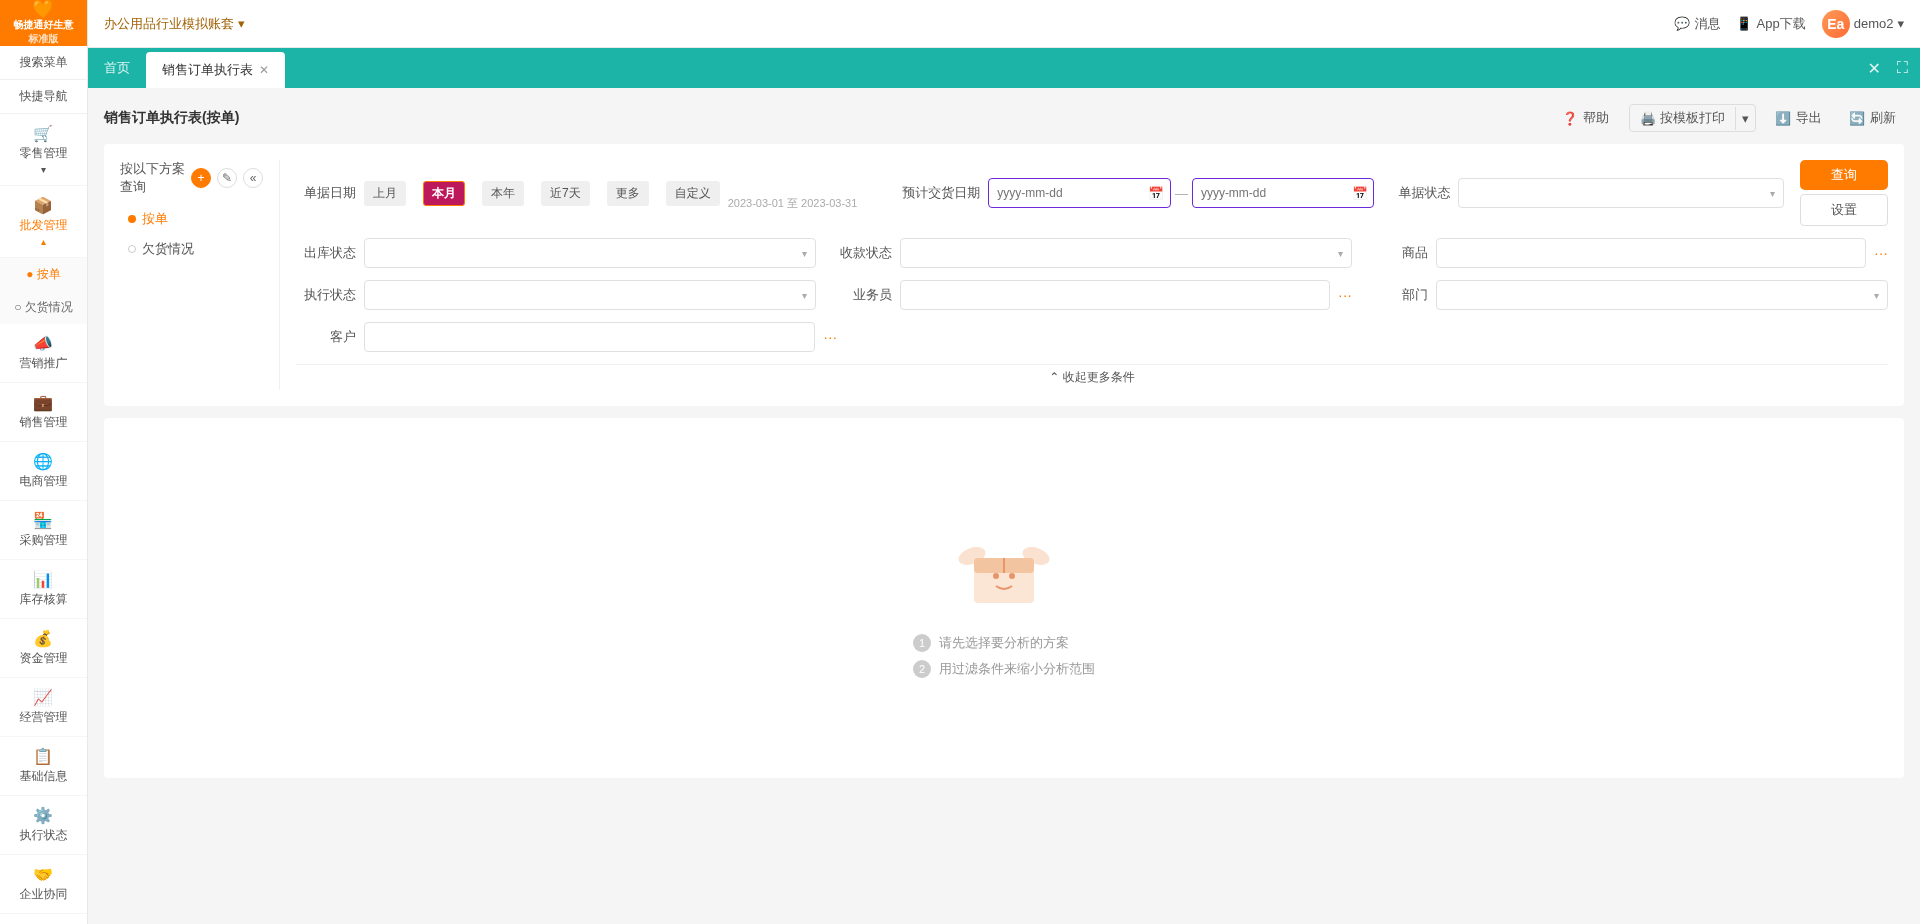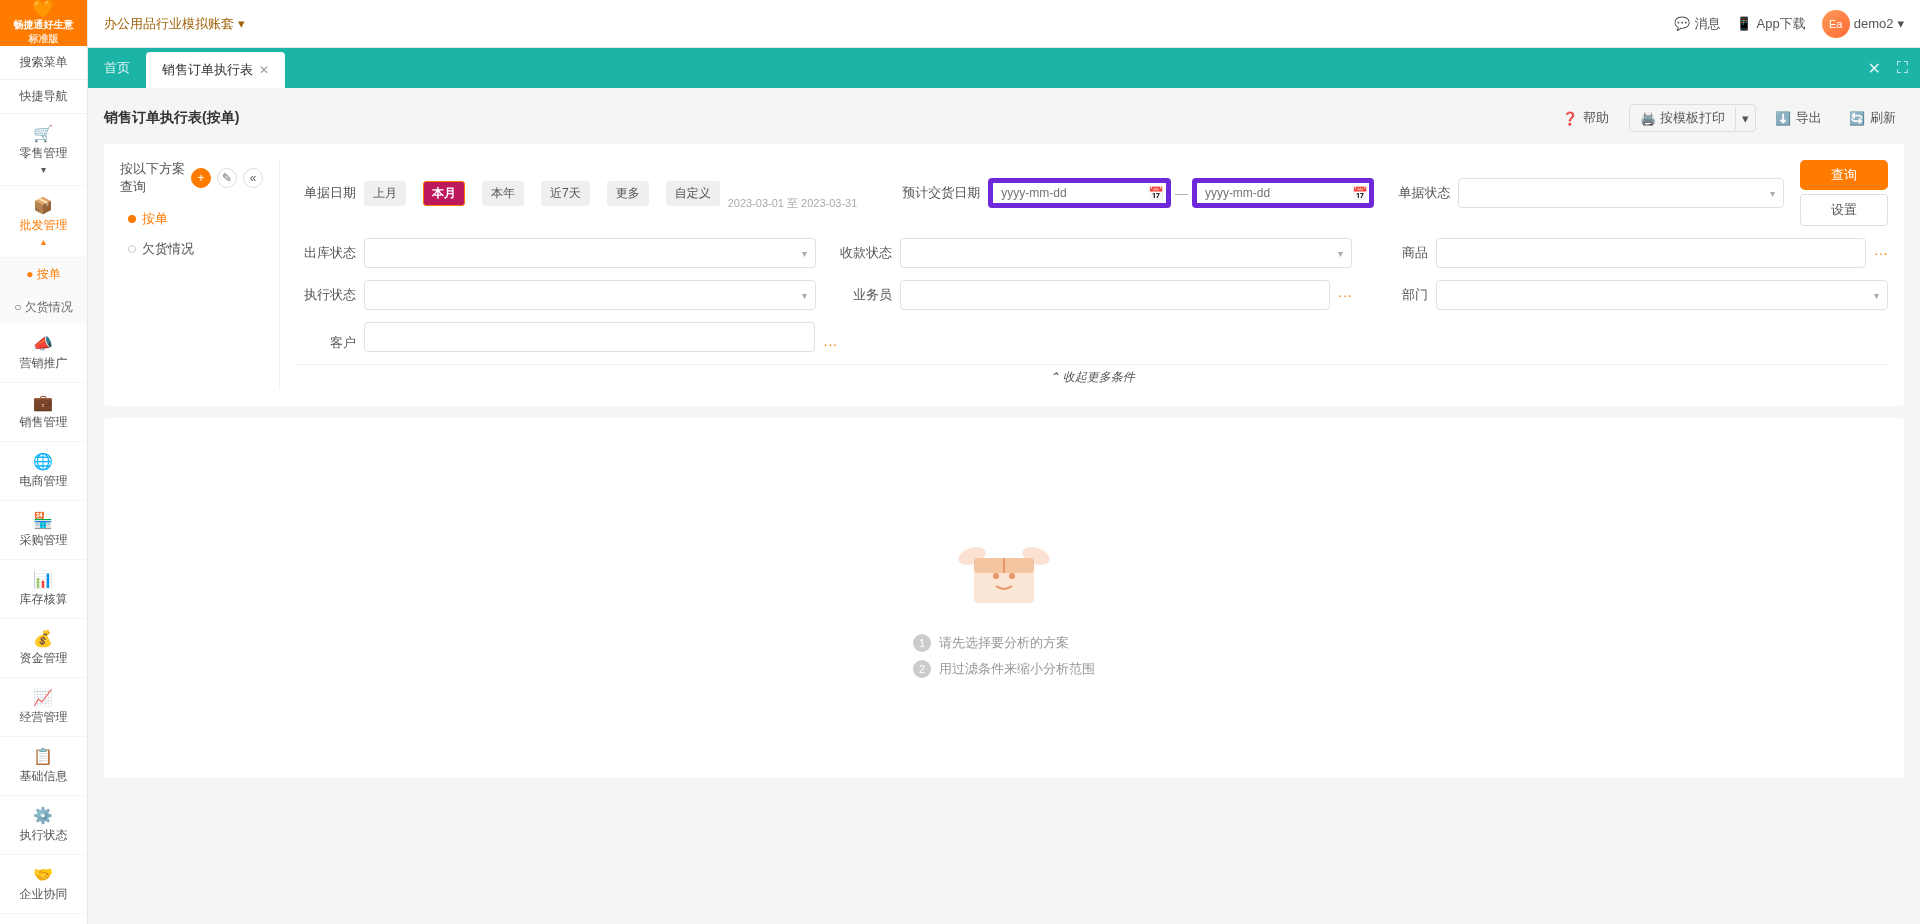--- a/index.html
+++ b/index.html
@@ -125,22 +125,22 @@
     }
     .user-avatar {
       width: 28px;
       height: 28px;
       border-radius: 50%;
       background: linear-gradient(135deg, #ff9a56, #ff6b35);
       display: flex;
       align-items: center;
       justify-content: center;
       color: #fff;
-      font-size: 11px;
-      font-weight: normal;
+      font-size: 14px;
+      font-weight: bold;
     }
 
     
     .tab-bar {
       background: #1db4a8;
       height: 40px;
       display: flex;
       align-items: center;
       padding: 0 0 0 0;
       flex-shrink: 0;
@@ -360,21 +360,21 @@
       gap: 4px;
       flex: 1;
     }
     .date-input-wrap {
       position: relative;
       flex: 1;
     }
     .date-input {
       width: 100%;
       height: 30px;
-      border: 5px solid #6d28d9;
+      border: 1px solid #6d28d9;
       border-radius: 4px;
       padding: 0 24px 0 8px;
       font-size: 12px;
       color: #aaa;
       outline: none;
     }
     .date-icon {
       position: absolute;
       right: 6px;
       top: 50%;
@@ -413,21 +413,20 @@
     }
 
     .collapse-bar {
       text-align: center;
       padding: 4px;
       color: #555;
       font-size: 12px;
       cursor: pointer;
       border-top: 1px solid #f0f0f0;
       margin-top: 4px;
-      font-style: italic;
     }
 
     
     .empty-state {
       display: flex;
       flex-direction: column;
       align-items: center;
       justify-content: center;
       padding: 60px 0;
     }
@@ -751,21 +750,21 @@
             <div class="filter-group" style="flex:1;">
               <span class="filter-label">部门</span>
               <div class="filter-select" style="flex:1;">
                 <span></span>
                 <span class="dropdown-arrow">▾</span>
               </div>
             </div>
           </div>
 
           <div class="filter-row">
-            <div class="filter-group" style="flex:0.34;align-items:flex-end;">
+            <div class="filter-group" style="flex:0.34;">
               <span class="filter-label">客户</span>
               <input class="filter-input" type="text" style="flex: 1 1 0%;">
               <span class="ellipsis-btn">···</span>
             </div>
           </div>
 
           <div class="collapse-bar">
             <span>⌃</span>
             <span>收起更多条件</span>
           </div>

